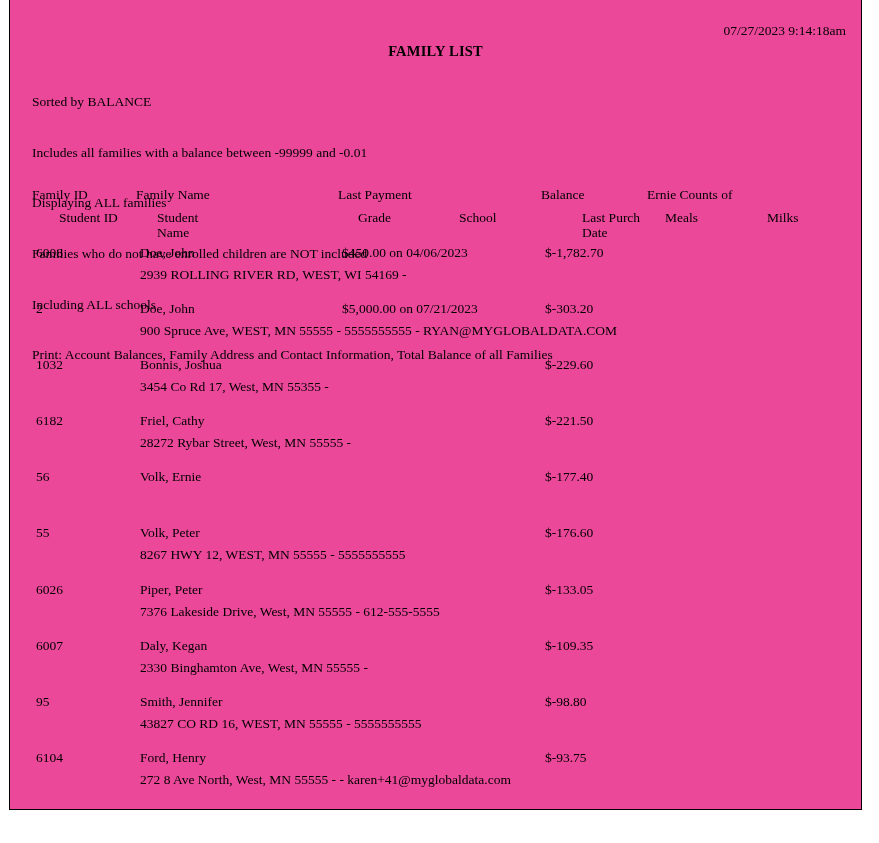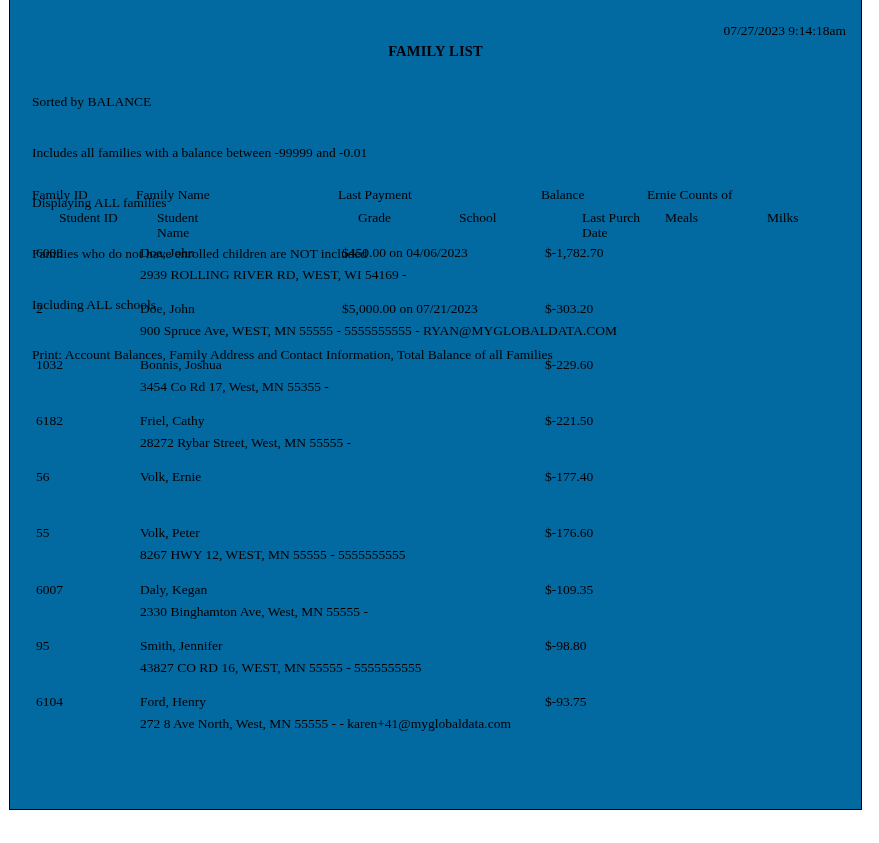--- a/index.html
+++ b/index.html
@@ -19,21 +19,21 @@
     position: absolute;
     left: 9px;
     top: 0px;
     width: 853px;
     height: 810px;
     border-left: 1.5px solid #000;
     border-right: 1.5px solid #000;
     border-bottom: 1.5px solid #000;
     border-top: none;
     box-sizing: border-box;
-    background: #0369a1;
+    background: #ec4899;
   }
   .abs { position: absolute; white-space: pre; }
 
   
   .timestamp {
     right: 15px;
     top: 23px;
     font-size: 13.5px;
     text-align: right;
   }
@@ -165,20 +165,26 @@
         <div class="cell r-name">Volk, Ernie</div>
         <div class="cell r-balance">$-177.40</div>
       </div>
       <div class="row">
         <div class="cell r-familyid">55</div>
         <div class="cell r-name">Volk, Peter</div>
         <div class="cell r-balance">$-176.60</div>
         <div class="cell r-address">8267 HWY 12, WEST, MN 55555 - 5555555555</div>
       </div>
       <div class="row">
+        <div class="cell r-familyid">6026</div>
+        <div class="cell r-name">Piper, Peter</div>
+        <div class="cell r-balance">$-133.05</div>
+        <div class="cell r-address">7376 Lakeside Drive, West, MN 55555 - 612-555-5555</div>
+      </div>
+      <div class="row">
         <div class="cell r-familyid">6007</div>
         <div class="cell r-name">Daly, Kegan</div>
         <div class="cell r-balance">$-109.35</div>
         <div class="cell r-address">2330 Binghamton Ave, West, MN 55555 -</div>
       </div>
       <div class="row">
         <div class="cell r-familyid">95</div>
         <div class="cell r-name">Smith, Jennifer</div>
         <div class="cell r-balance">$-98.80</div>
         <div class="cell r-address">43827 CO RD 16, WEST, MN 55555 - 5555555555</div>

